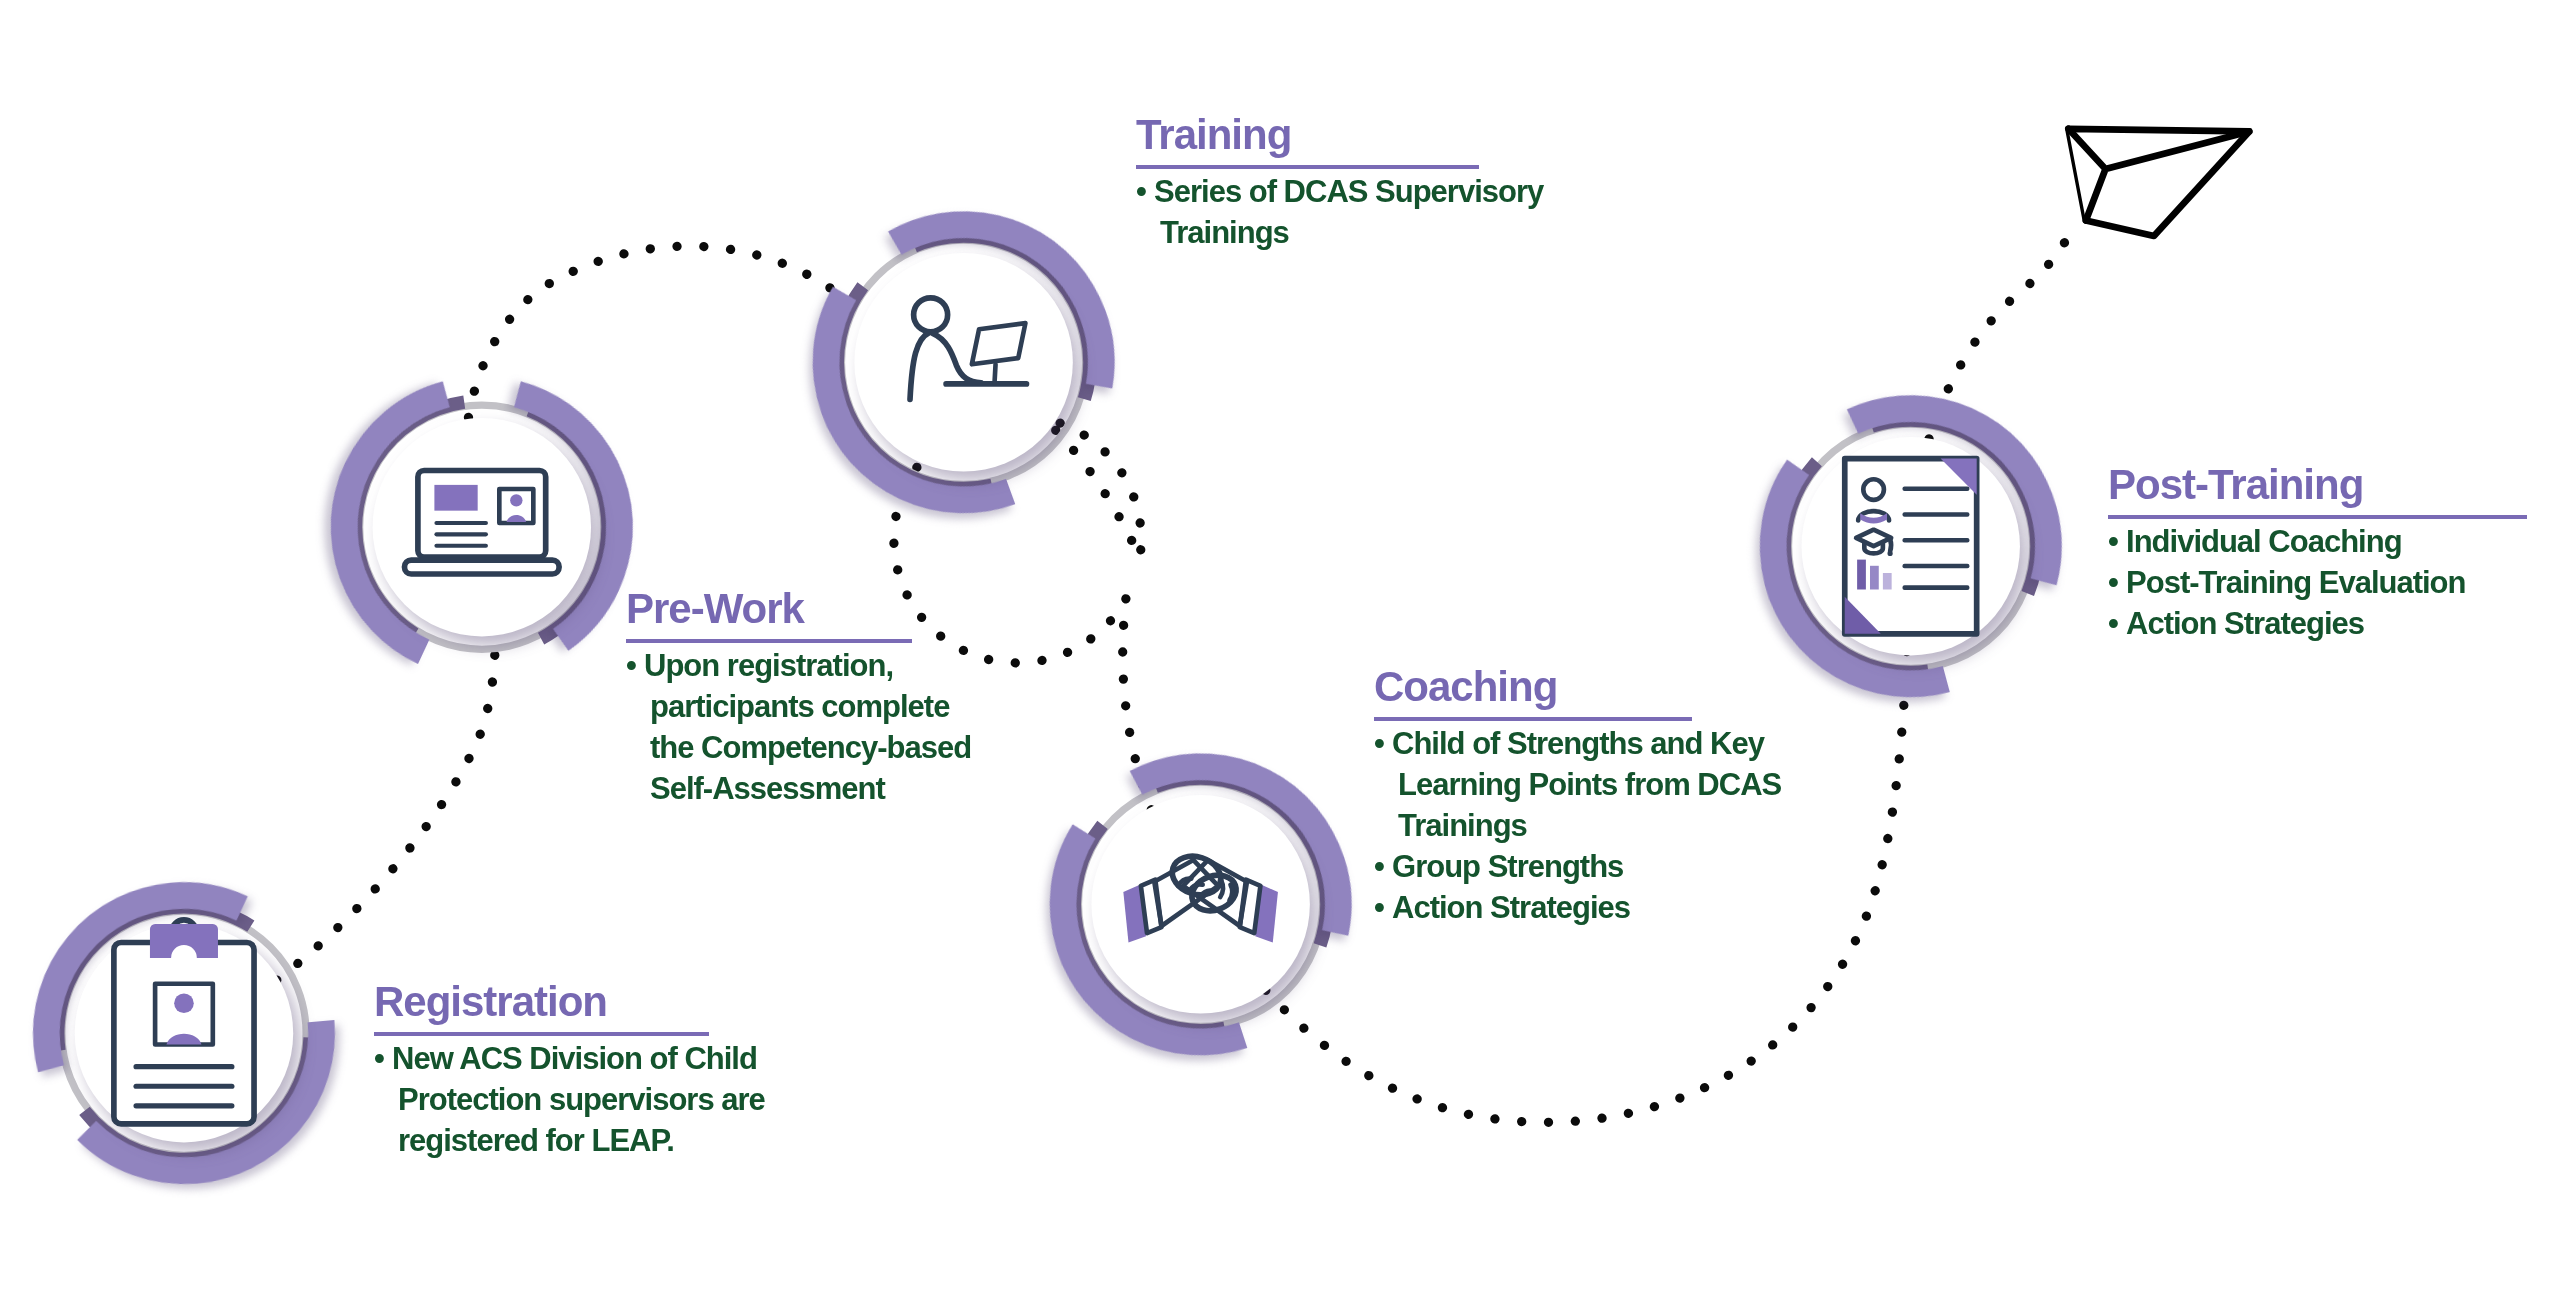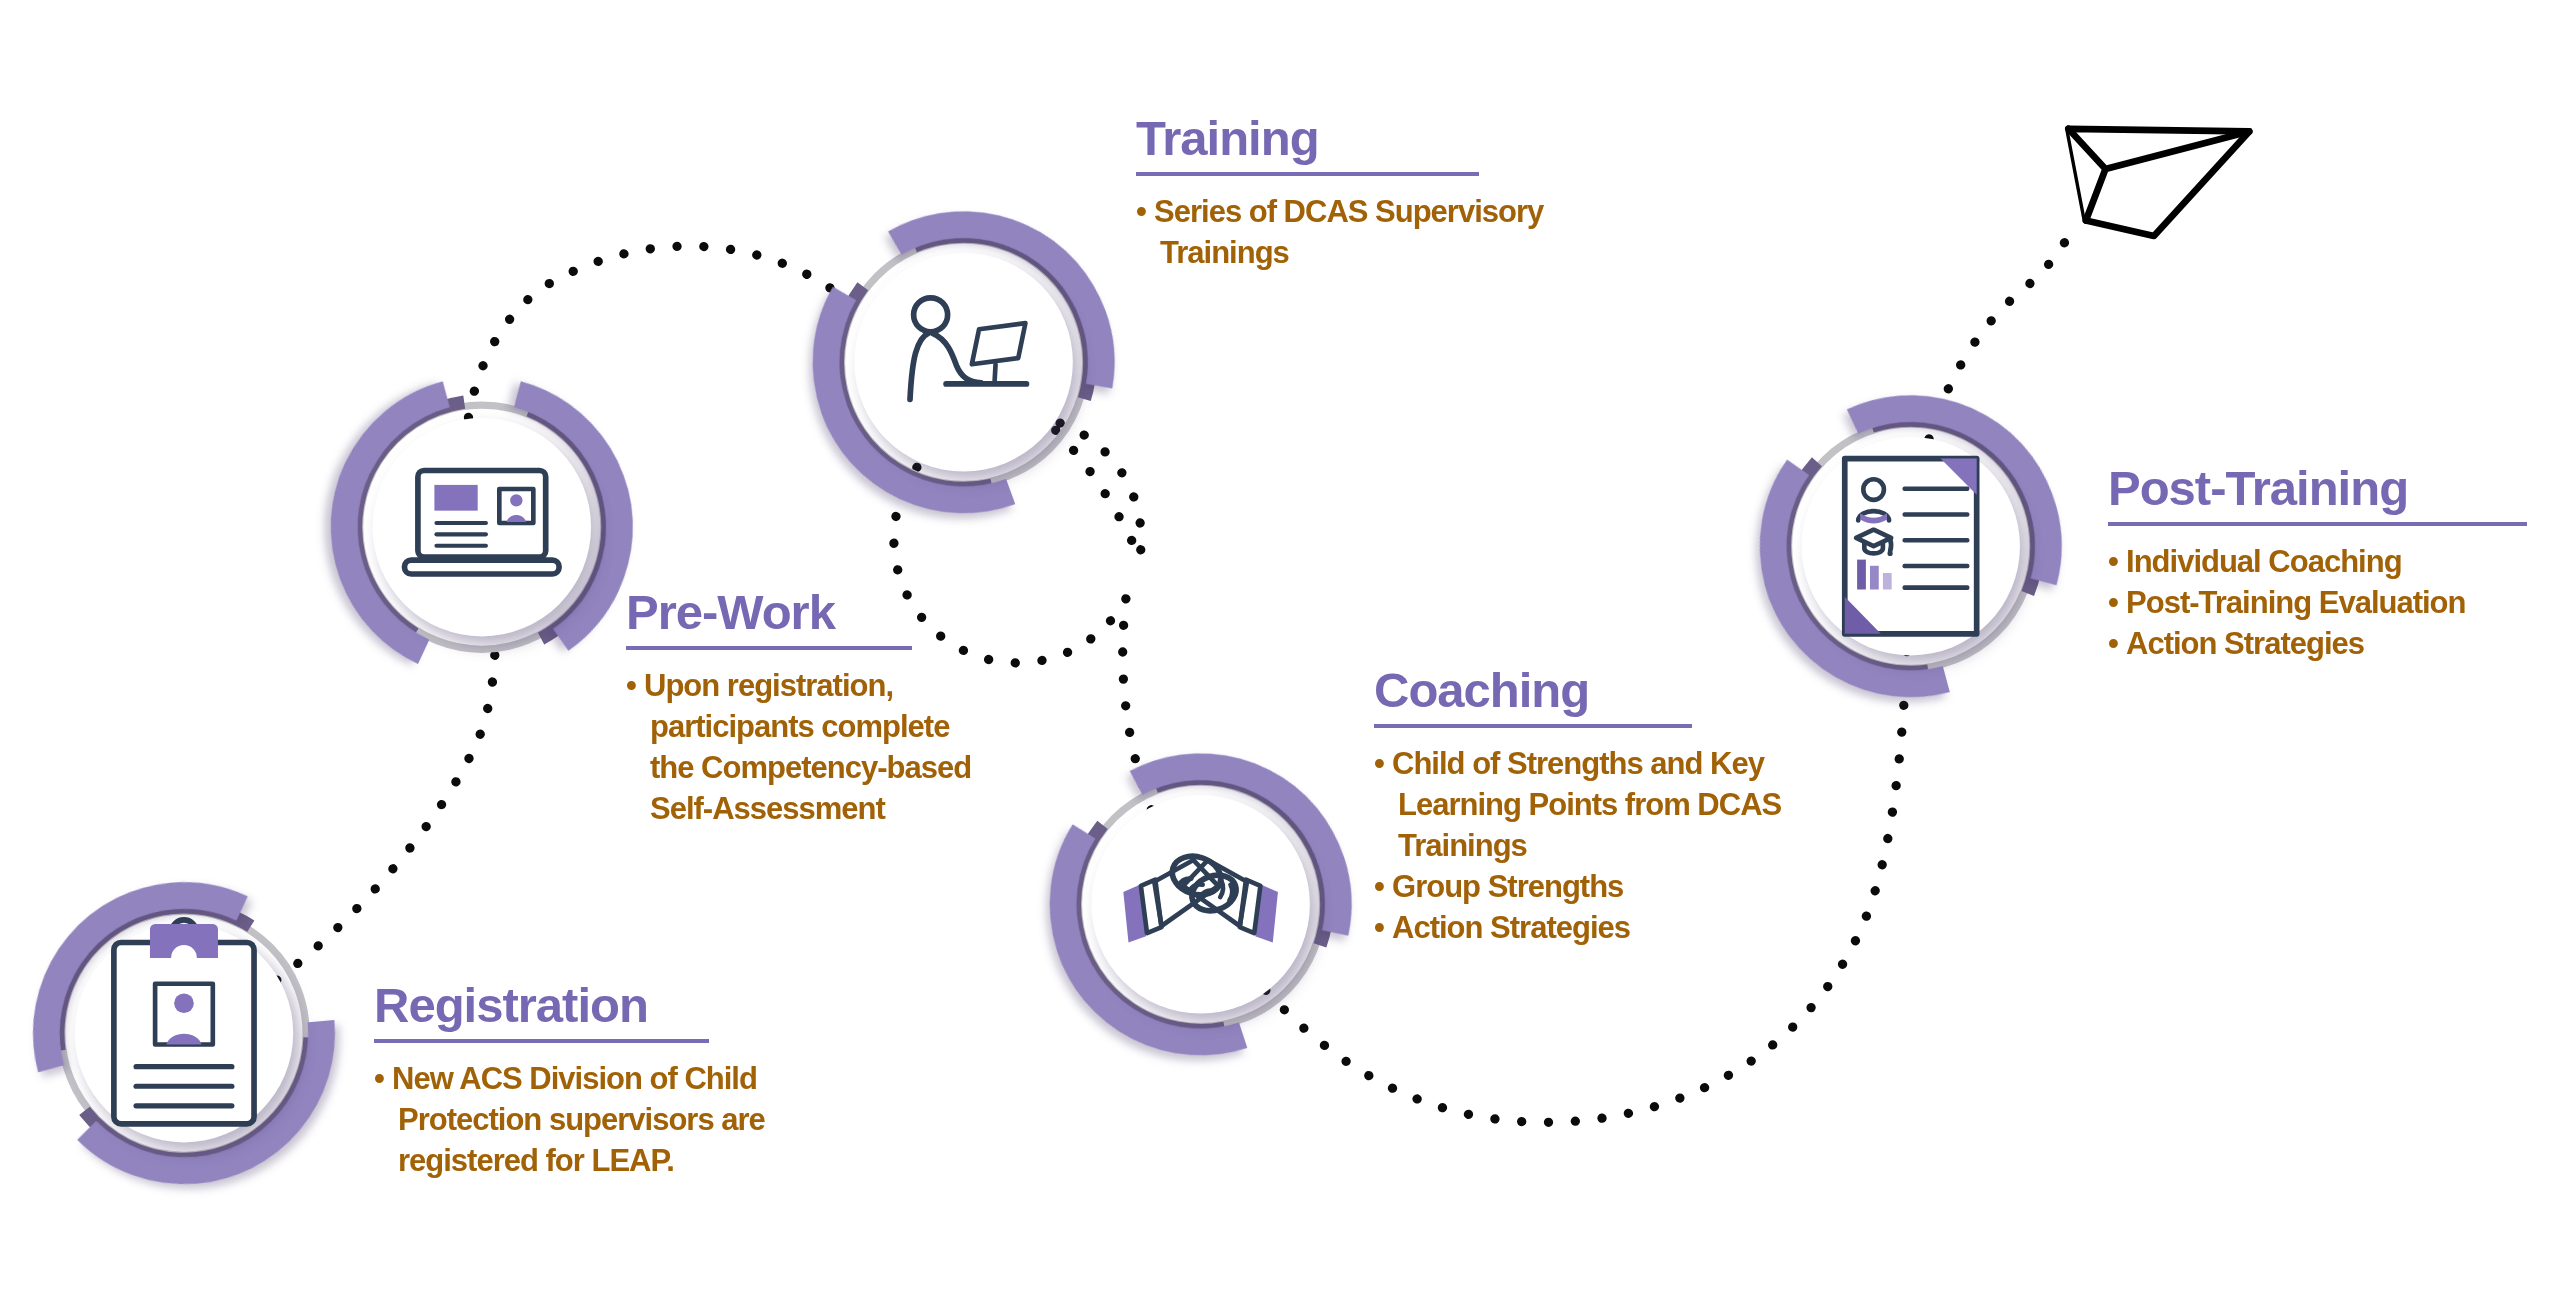--- a/index.html
+++ b/index.html
@@ -3,26 +3,26 @@
 <meta charset="utf-8">
 <style>
   html,body{margin:0;padding:0;background:#ffffff;}
   #canvas{
     position:relative;width:2628px;height:1314px;background:#ffffff;overflow:hidden;
     font-family:"Liberation Sans", sans-serif;
   }
   #artwork{position:absolute;left:0;top:0;}
   .section{position:absolute;}
   .title{
-    font-weight:bold;font-size:49px;line-height:1;color:#7668b2;letter-spacing:-1px;
+    font-weight:bold;font-size:42px;line-height:1;color:#7668b2;letter-spacing:-1px;
   }
   .underline{height:4.1px;background:#7a6bb5;margin-top:9.3px;}
   .bullets{
-    margin:15px 0 0 0;padding:0;list-style:none;
-    font-weight:bold;font-size:31px;line-height:41px;color:#a16207;letter-spacing:-1px;
+    margin:2px 0 0 0;padding:0;list-style:none;
+    font-weight:bold;font-size:31px;line-height:41px;color:#14532d;letter-spacing:-1px;
   }
   .bullets li{padding-left:24px;text-indent:-24px;}
   .bullets li::before{content:"\2022";margin-right:8.2px;}
   
   .ring-gray{fill:none;stroke:#c2c1c6;stroke-width:14;}
   .ring-dark{fill:none;stroke:#6b5e88;stroke-width:26;stroke-dasharray:140 30 130 60;}
   .ring-purple{fill:none;stroke:#9184bf;stroke-width:52;stroke-dasharray:140 30 130 60;
                filter:drop-shadow(8px 10px 8px rgba(74,59,105,0.30));}
   .ring-white{fill:#ffffff;filter:drop-shadow(14px 18px 16px rgba(74,59,105,0.38));}
   .ico{stroke:#2e3e54;fill:none;stroke-width:11;stroke-linejoin:round;stroke-linecap:round;}

